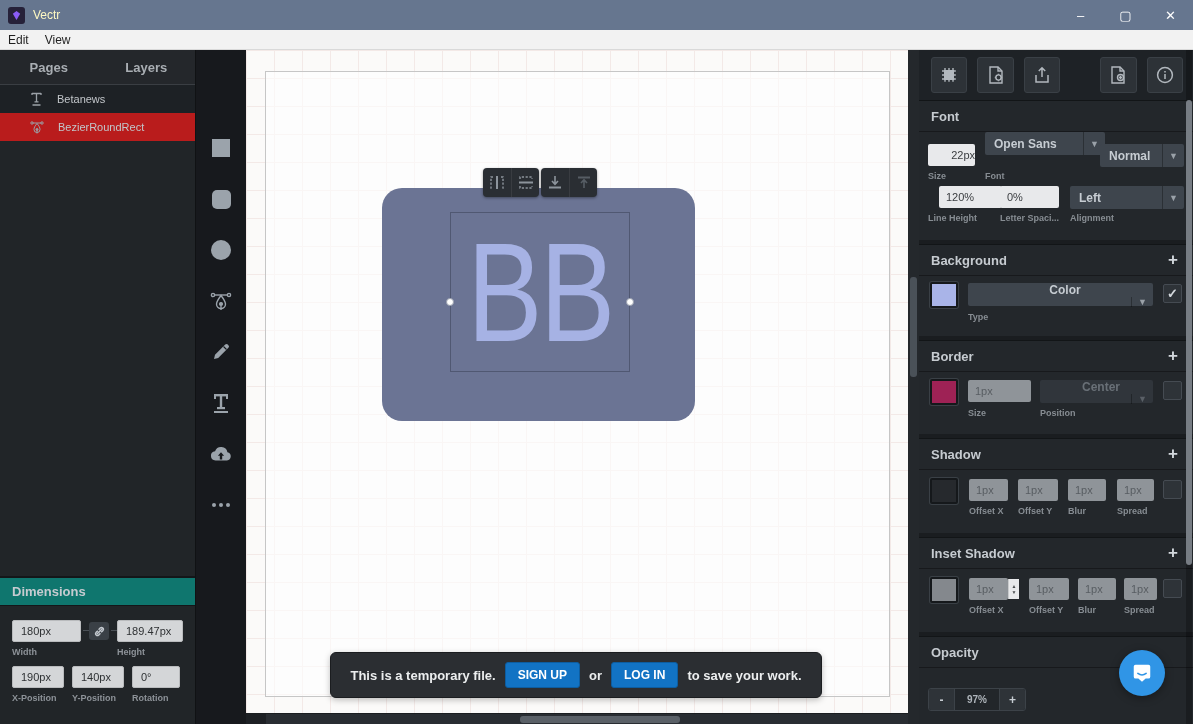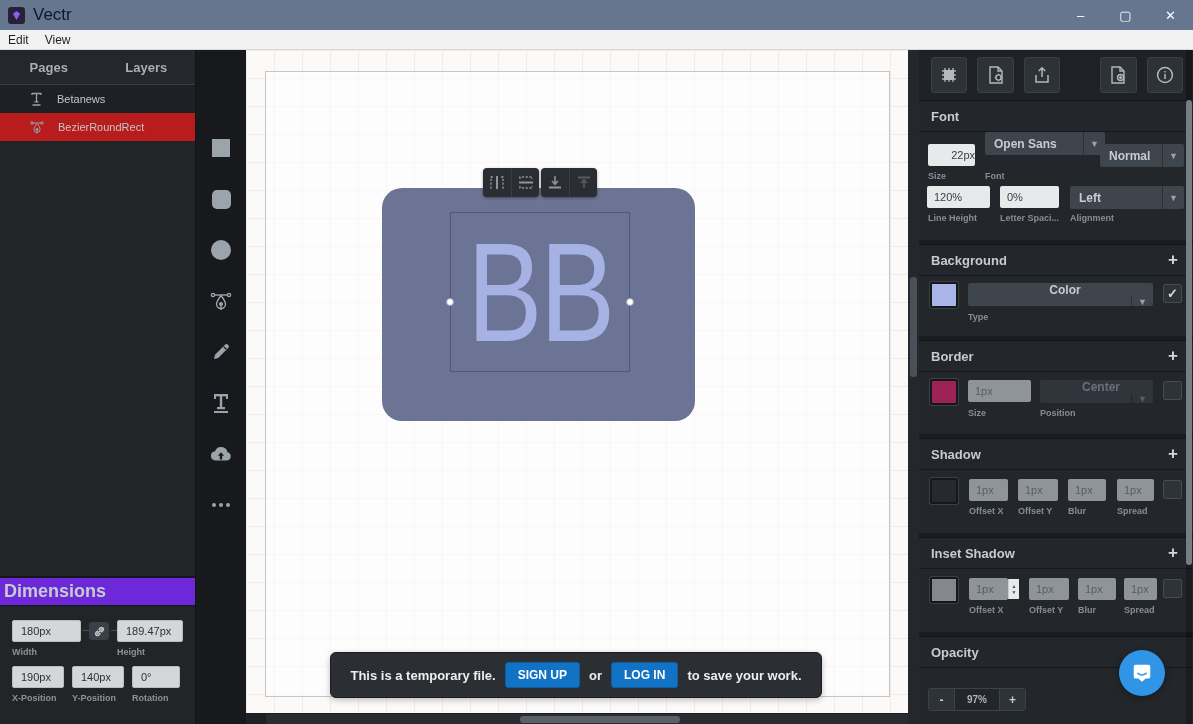--- a/index.html
+++ b/index.html
@@ -6,21 +6,21 @@
   html,body { width:1193px; height:724px; }
   body { font-family:"Liberation Sans", sans-serif; background:#1a1d20; overflow:hidden; }
   .app { position:relative; width:1193px; height:724px; overflow:hidden; background:#1a1d20; }
 
   
   .titlebar { position:absolute; left:0; top:0; width:1193px; height:30px; background:#66768f;
               display:flex; align-items:center; padding-left:8px; }
   .appicon { width:17px; height:17px; background:#262139; border-radius:3px; display:flex;
              align-items:center; justify-content:center; margin-right:8px; }
   .appicon svg { display:block; }
-  .apptitle { color:#0f172a; font-size:17px; }
+  .apptitle { color:#fef9c3; font-size:12px; }
   .wincontrols { position:absolute; right:0; top:0; height:30px; display:flex; }
   .winbtn { width:45px; height:30px; display:flex; align-items:center; justify-content:center;
             color:#ffffff; font-size:13px; }
 
   
   .menubar { position:absolute; left:0; top:30px; width:1193px; height:20px; background:#f2f2f2;
              border-bottom:1px solid #d9d9d9; display:flex; align-items:center; padding-left:8px; gap:16px; }
   .menuitem { font-size:12px; color:#1f1f1f; }
 
   
@@ -28,22 +28,22 @@
                display:flex; flex-direction:column; border-right:1px solid #101214; }
   .tabbar { height:35px; display:flex; background:#24272b; border-bottom:1px solid #3a3e43; }
   .tab { flex:1; display:flex; align-items:center; justify-content:center; font-weight:bold;
          font-size:13px; color:#a9aeb3; }
   .layerrow { height:28px; display:flex; align-items:center; padding-left:30px; gap:14px; }
   .layerrow.dark { background:#1d2125; }
   .layerrow.lit  { background:#b91c1c; }
   .layerlabel { font-size:11px; color:#c2c6ca; }
   .lp-spacer { flex:1; }
 
-  .dims-head { height:30px; background:#6d28d9; border-top:2px solid #141619; border-bottom:1px solid #141619;
-               display:flex; align-items:center; padding-left:4px; font-weight:bold; font-size:18px; color:#c6cbd0; }
+  .dims-head { height:30px; background:#0f766e; border-top:2px solid #141619; border-bottom:1px solid #141619;
+               display:flex; align-items:center; padding-left:12px; font-weight:bold; font-size:13px; color:#c6cbd0; }
   .dims-body { position:relative; height:118px; background:#212528; }
   .dim-input { position:absolute; height:22px; background:#d4d6d8; border:1px solid #b9bbbd; border-radius:2px;
                font-size:11px; color:#2e3133; padding-left:8px; font-family:"Liberation Sans",sans-serif; }
   .dim-label { position:absolute; font-size:9px; font-weight:bold; color:#8d9298; }
   .linkbtn { position:absolute; left:89px; top:16px; width:20px; height:18px; background:#3a4046;
              border-radius:3px; display:flex; align-items:center; justify-content:center; }
   .linkline { position:absolute; top:24px; height:1px; width:6px; background:#4a5056; }
 
   
   .toolstrip { position:absolute; left:196px; top:50px; width:50px; height:674px; background:#17191d;
@@ -417,21 +417,21 @@
           <span>Open Sans</span>
           <span class="arrow"></span>
         </div>
         <div class="dropdown" style="left:181px; top:12px; width:84px;">
           <span>Normal</span>
           <span class="arrow"></span>
         </div>
         <span class="rp-label" style="left:9px; top:39px;">Size</span>
         <span class="rp-label" style="left:66px; top:39px;">Font</span>
 
-        <input class="rp-input" style="left: 8px; top: 54px; width: 63px;" readonly="" value="120%">
+        <input class="rp-input" style="left: 20px; top: 54px; width: 63px;" readonly="" value="120%">
         <input class="rp-input" style="left: 81px; top: 54px; width: 59px;" readonly="" value="0%">
         <div class="dropdown" style="left:151px; top:54px; width:114px;">
           <span>Left</span>
           <span class="arrow"></span>
         </div>
         <span class="rp-label" style="left:9px; top:81px;">Line Height</span>
         <span class="rp-label" style="left:81px; top:81px;">Letter Spaci...</span>
         <span class="rp-label" style="left:151px; top:81px;">Alignment</span>
       </div>
     </div>

